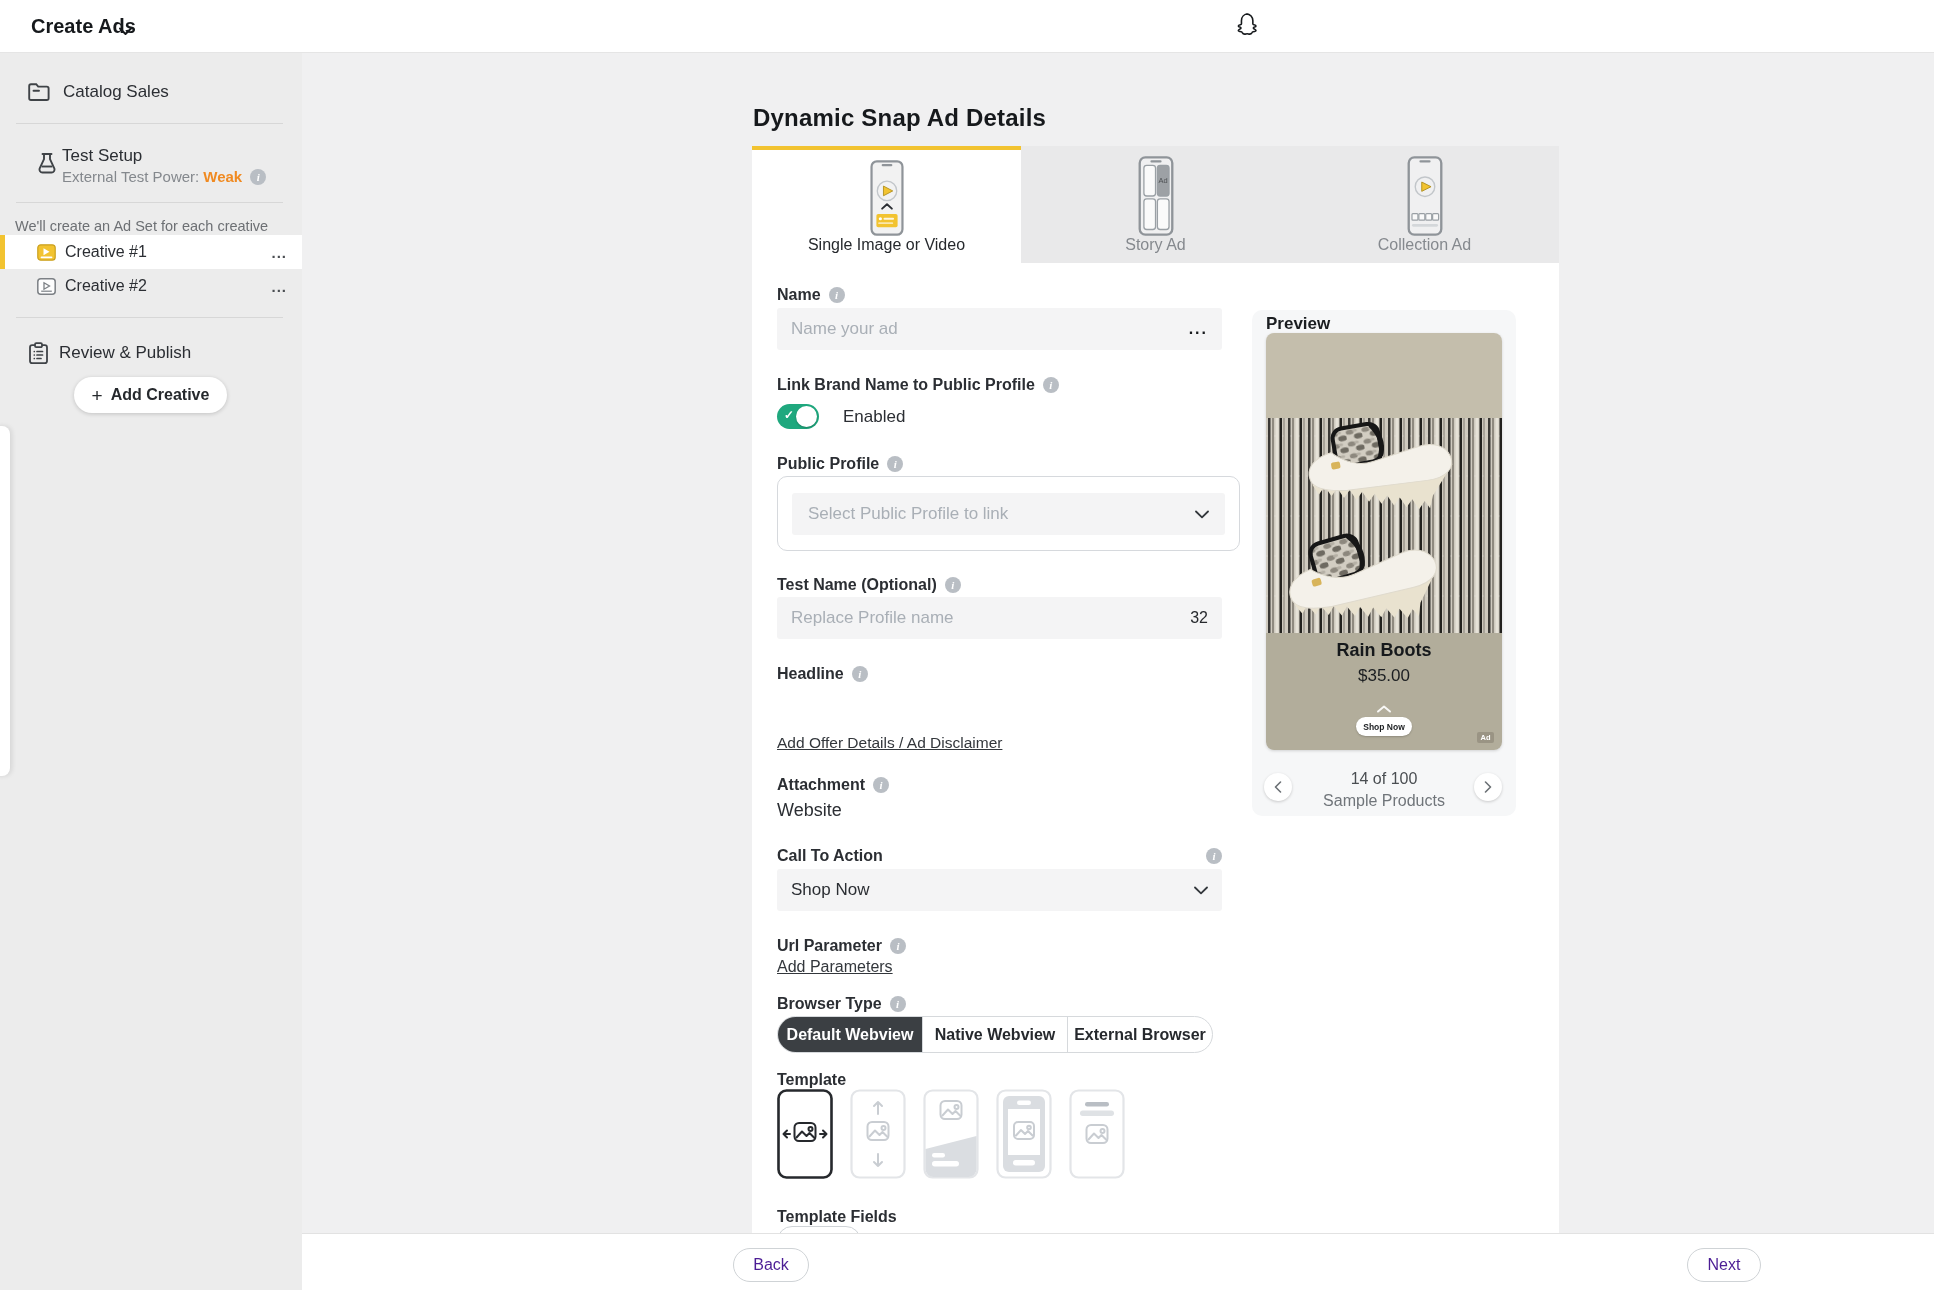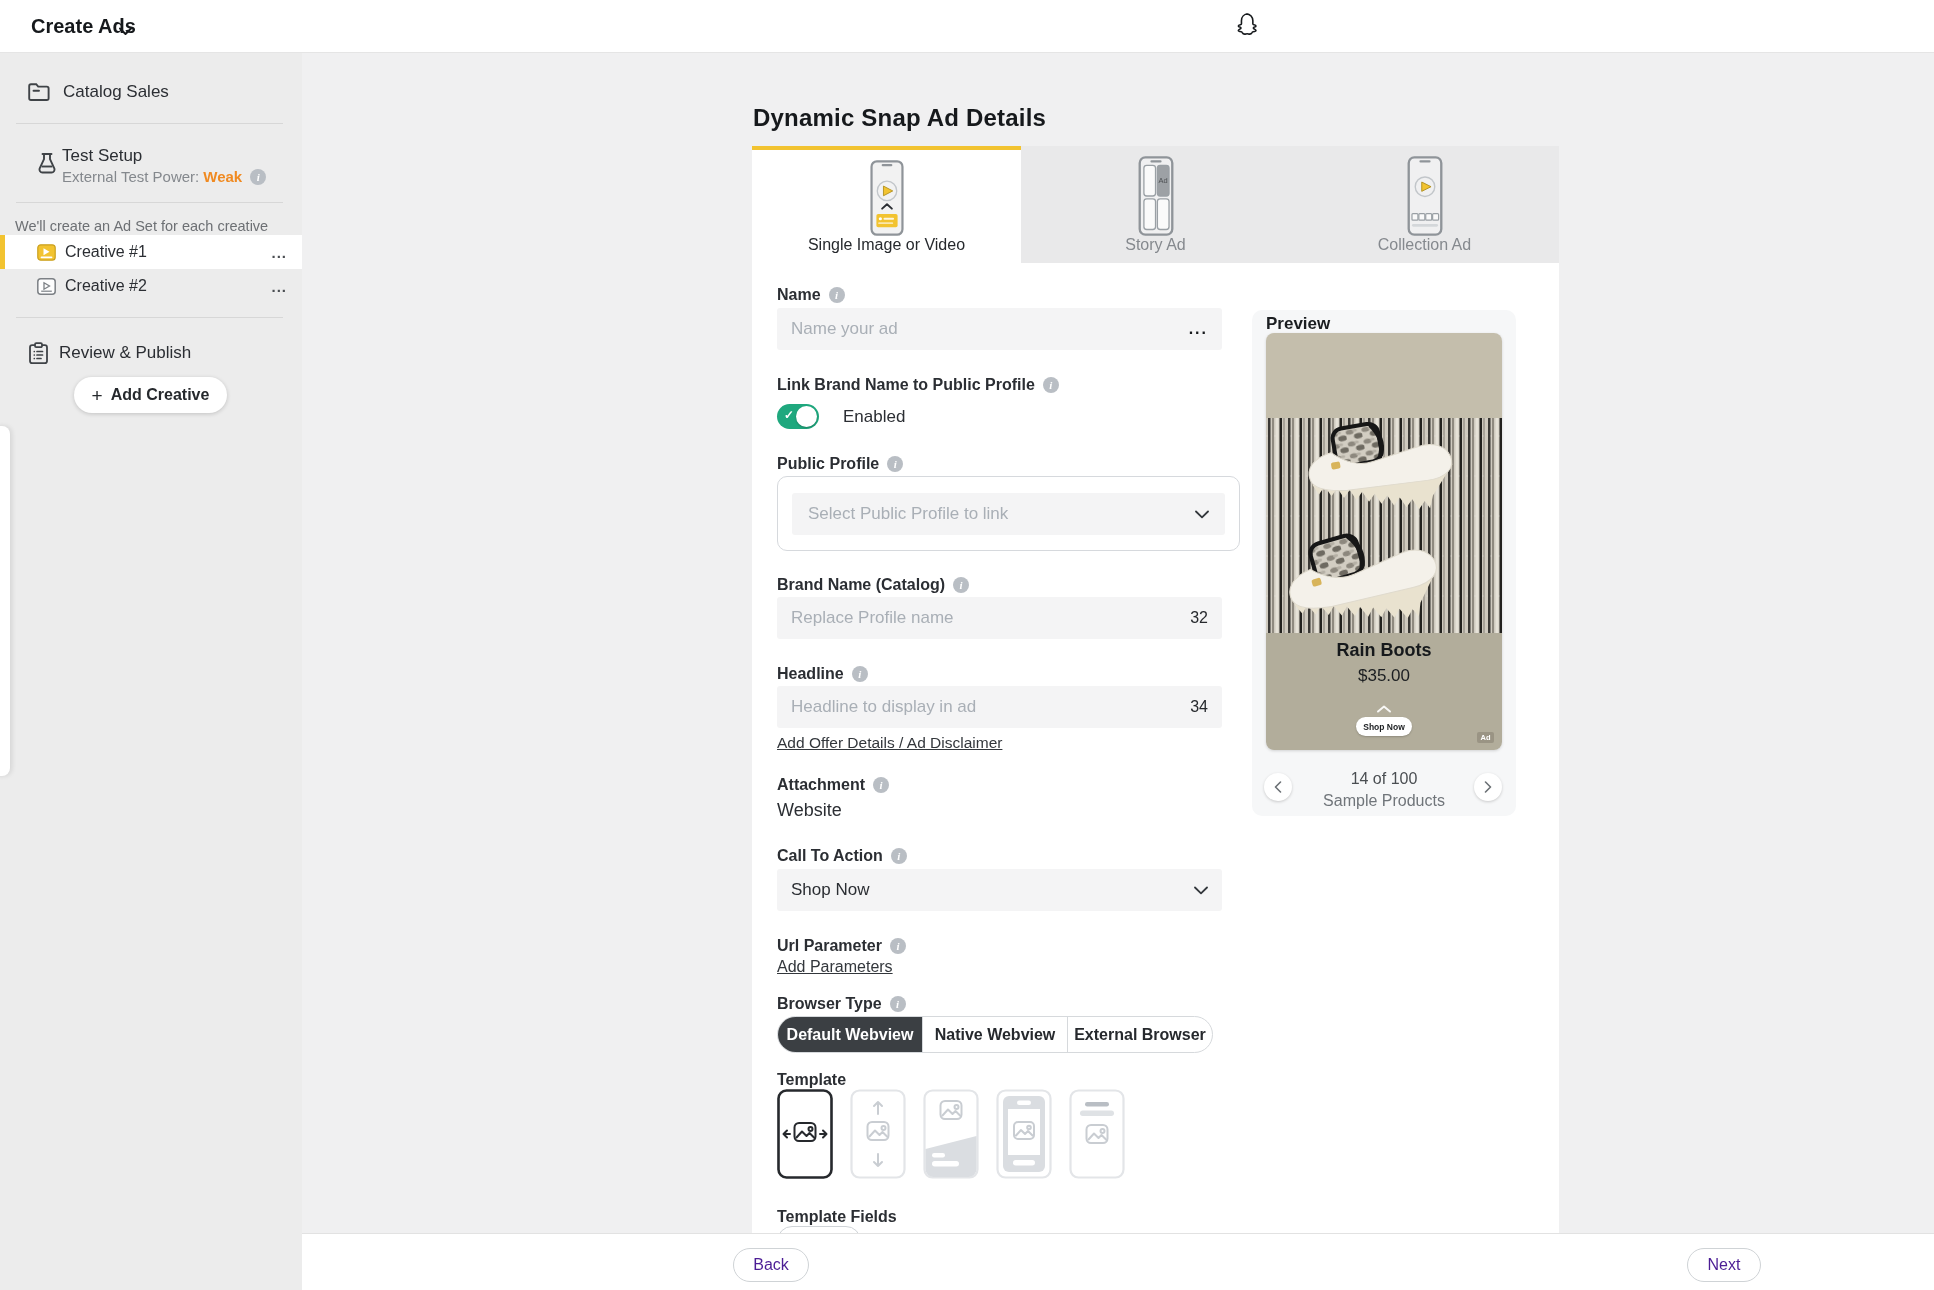--- a/index.html
+++ b/index.html
@@ -282,45 +282,41 @@
   <div class="pp-box">
     <div class="pp-select">
       <span class="ph">Select Public Profile to link</span>
       <svg width="14" height="9" viewBox="0 0 14 9">
           <path d="M1 1.5l6 5.8 6-5.8" stroke="#33373c" stroke-width="1.8" fill="none" stroke-linecap="round" stroke-linejoin="round"></path>
         </svg>
     </div>
   </div>
 
   <div class="f-label" style="top:576px;">
-    <span>Brand Name (Catalog)</span>
+    <span>Test Name (Optional)</span>
     <span class="info"></span>
   </div>
   <div class="f-input" style="top:597px;">
     <span class="ph">Replace Profile name</span>
     <span class="right">32</span>
   </div>
 
   <div class="f-label" style="top:665px;">
     <span>Headline</span>
     <span class="info"></span>
   </div>
-  <div class="f-input" style="top:686px;">
-    <span class="ph">Headline to display in ad</span>
-    <span class="right">34</span>
-  </div>
   <a class="f-link" style="top:734px;">Add Offer Details / Ad Disclaimer</a>
 
   <div class="f-label" style="top:776px;">
     <span>Attachment</span>
     <span class="info"></span>
   </div>
   <div class="f-value" style="top:800px;">Website</div>
 
-  <div class="f-label" style="top:847px;">
+  <div class="f-label" style="top:847px;justify-content:space-between;">
     <span>Call To Action</span>
     <span class="info"></span>
   </div>
   <div class="f-input f-select" style="top:869px;">
     <span style="color:#2b2e33;">Shop Now</span>
     <svg width="14" height="9" viewBox="0 0 14 9">
         <path d="M1 1.5l6 5.8 6-5.8" stroke="#33373c" stroke-width="1.8" fill="none" stroke-linecap="round" stroke-linejoin="round"></path>
       </svg>
   </div>
 

